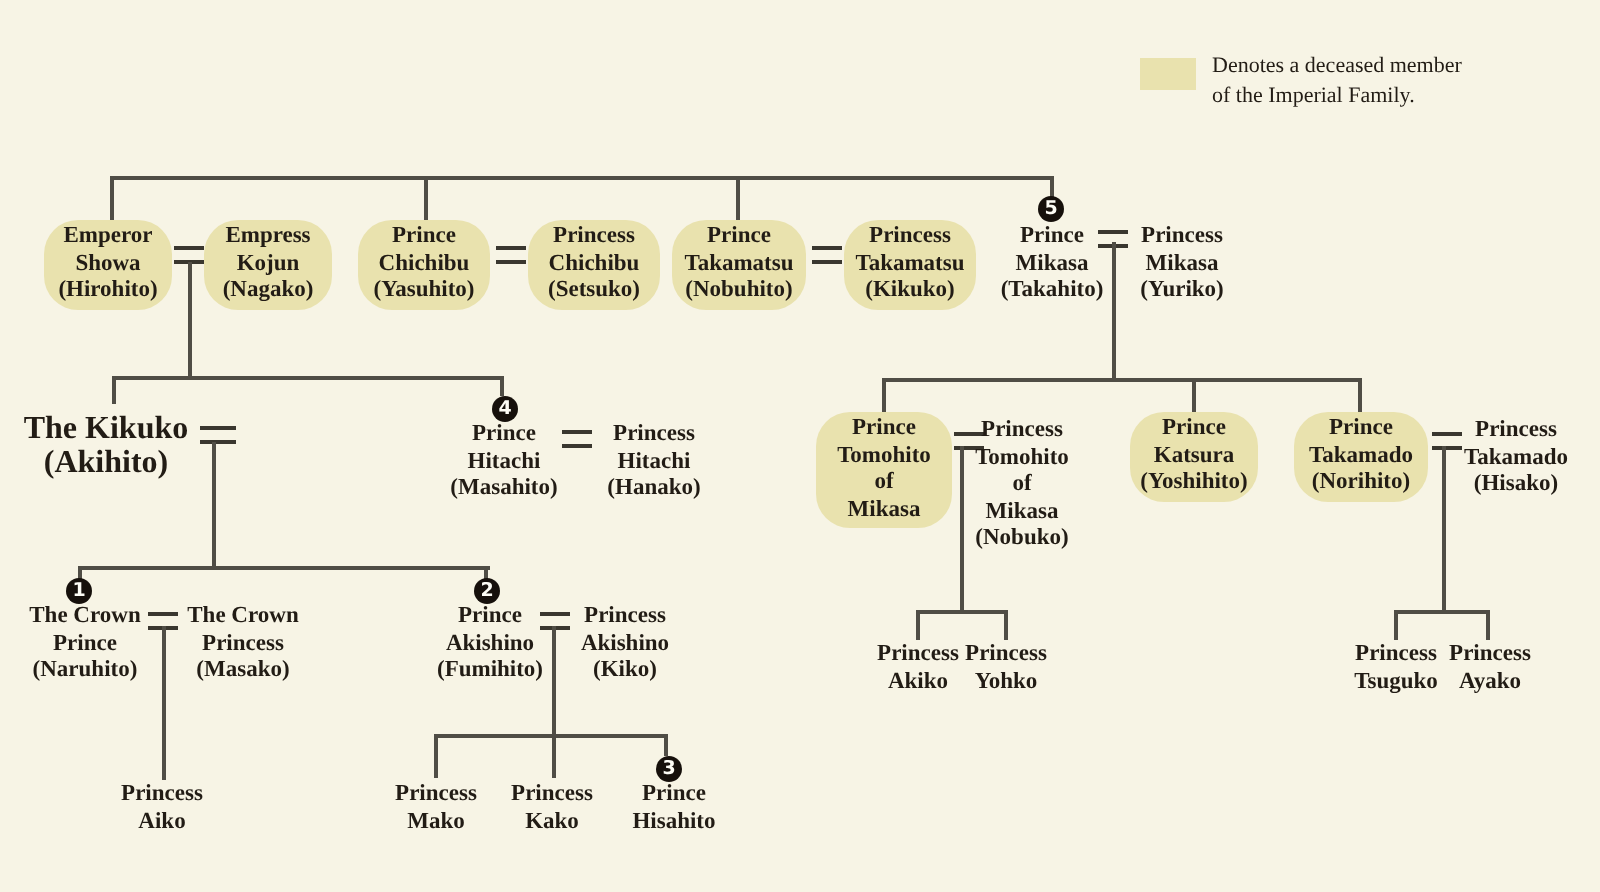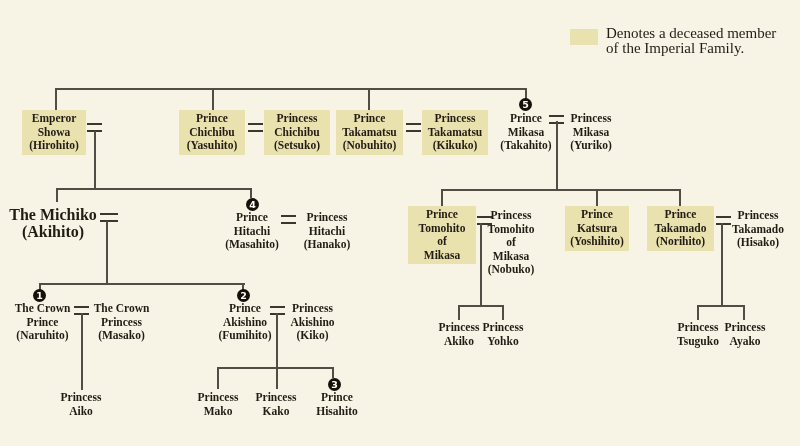--- a/index.html
+++ b/index.html
@@ -8,27 +8,27 @@
     background:#f7f4e5; overflow:hidden;
     font-family:"Liberation Serif", serif; color:#221c15;
   }
   .title {
     position:absolute; left:23px; top:14px;
     font-size:29px; font-weight:400; letter-spacing:0.5px; color:#17120d;
   }
   .legend-swatch { position:absolute; left:570px; top:29px; width:28px; height:16px; background:#e9e2ae; }
   .legend-text {
     position:absolute; left:606px; top:26px; width:180px;
-    font-size:15px; line-height:14.5px; white-space:pre-line;
+    font-size:11px; line-height:14.5px; white-space:pre-line;
   }
   .plabel {
     position:absolute; text-align:center; white-space:pre-line;
     font-weight:bold; font-size:11.5px; line-height:13.5px;
   }
-  .plabel.box { background:#e9e2ae; padding:2px 0; }
+  .plabel.box { background:#e9e2ae; padding:2px 0;border-radius:17px; }
   .plabel.big { font-size:16px; line-height:17px; }
   .hl { position:absolute; height:2px; background:#504d45; }
   .vl { position:absolute; width:2px; background:#504d45; }
   .eq {
     position:absolute; width:15px; height:9px; box-sizing:border-box;
     border-top:2px solid #3a372f; border-bottom:2px solid #3a372f;
   }
   .eq.wide { width:18px; }
   .badge {
     position:absolute; width:13px; height:13px; border-radius:50%;
@@ -50,20 +50,23 @@
   <div class="hl" style="left:55px;top:88px;width:472px"></div>
   <div class="vl" style="left:55px;top:88px;height:22px"></div>
   <div class="vl" style="left:212px;top:88px;height:22px"></div>
   <div class="vl" style="left:368px;top:88px;height:22px"></div>
   <div class="vl" style="left:525px;top:88px;height:11px"></div>
 
   <div class="plabel box" style="left:22px;top:110px;width:64px">Emperor
 Showa
 (Hirohito)</div>
   <div class="eq" style="left:87px;top:123px"></div>
+  <div class="plabel box" style="left:102px;top:110px;width:64px">Empress
+Kojun
+(Nagako)</div>
   <div class="plabel box" style="left:179px;top:110px;width:66px">Prince
 Chichibu
 (Yasuhito)</div>
   <div class="eq" style="left:248px;top:123px"></div>
   <div class="plabel box" style="left:264px;top:110px;width:66px">Princess
 Chichibu
 (Setsuko)</div>
   <div class="plabel box" style="left:336px;top:110px;width:67px">Prince
 Takamatsu
 (Nobuhito)</div>
@@ -84,21 +87,21 @@
   <div class="hl" style="left:56px;top:188px;width:196px"></div>
   <div class="vl" style="left:56px;top:188px;height:14px"></div>
   <div class="vl" style="left:250px;top:188px;height:10px"></div>
 
   <div class="vl" style="left:556px;top:121px;height:70px"></div>
   <div class="hl" style="left:441px;top:189px;width:240px"></div>
   <div class="vl" style="left:441px;top:189px;height:17px"></div>
   <div class="vl" style="left:596px;top:189px;height:17px"></div>
   <div class="vl" style="left:679px;top:189px;height:17px"></div>
 
-  <div class="plabel big" style="left:1px;top:206px;width:104px">The Michiko
+  <div class="plabel big" style="left:1px;top:206px;width:104px">The Kikuko
 (Akihito)</div>
   <div class="eq wide" style="left:100px;top:213px"></div>
   <div class="badge" style="left:246px;top:198px">4</div>
   <div class="plabel" style="left:220px;top:211px;width:64px">Prince
 Hitachi
 (Masahito)</div>
   <div class="eq" style="left:281px;top:215px"></div>
   <div class="plabel" style="left:294px;top:211px;width:66px">Princess
 Hitachi
 (Hanako)</div>

